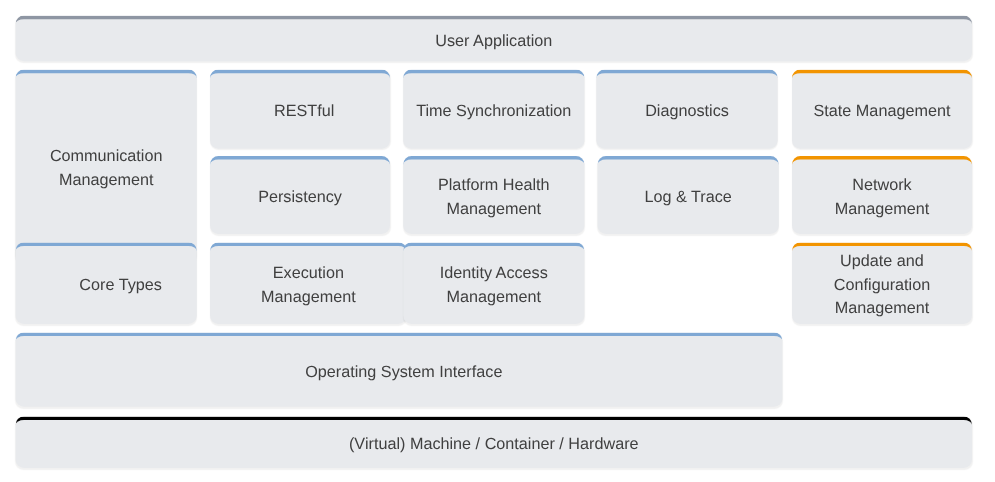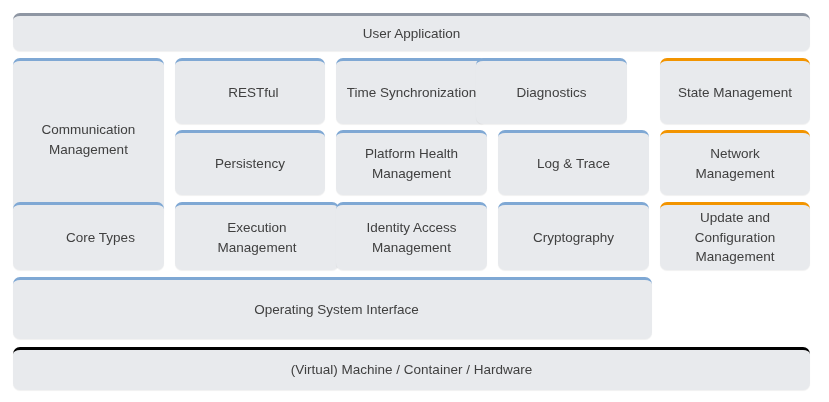--- a/index.html
+++ b/index.html
@@ -65,21 +65,21 @@
   </div>
 
   <div class="box accent-blue" style="left:175px; top:58px; width:150px; height:66px;padding-left:15px;">
     <span class="label">RESTful</span>
   </div>
 
   <div class="box accent-blue" style="left:336px; top:58px; width:151px; height:66px;">
     <span class="label">Time Synchronization</span>
   </div>
 
-  <div class="box accent-blue" style="left:476px; top:58px; width:151px; height:66px;">
+  <div class="box accent-blue" style="left:497px; top:58px; width:151px; height:66px;">
     <span class="label">Diagnostics</span>
   </div>
 
   <div class="box accent-orange" style="left:660px; top:58px; width:150px; height:66px;">
     <span class="label">State Management</span>
   </div>
 
   <div class="box accent-blue" style="left:175px; top:130px; width:150px; height:65px;">
     <span class="label">Persistency</span>
   </div>
@@ -105,23 +105,20 @@
   <div class="box accent-blue" style="left:175px; top:202px; width:164px; height:68px;">
     <span class="label">Execution
 Management</span>
   </div>
 
   <div class="box accent-blue" style="left:336px; top:202px; width:151px; height:68px;">
     <span class="label">Identity Access
 Management</span>
   </div>
 
-  <div class="box accent-blue" style="left:498px; top:202px; width:151px; height:68px;">
-    <span class="label">Cryptography</span>
-  </div>
 
   <div class="box accent-orange" style="left:660px; top:202px; width:150px; height:68px;">
     <span class="label">Update and
 Configuration
 Management</span>
   </div>
 
   <div class="box accent-blue" style="left:13px; top:277px; width:639px; height:62px;padding-left:16px;">
     <span class="label">Operating System Interface</span>
   </div>

